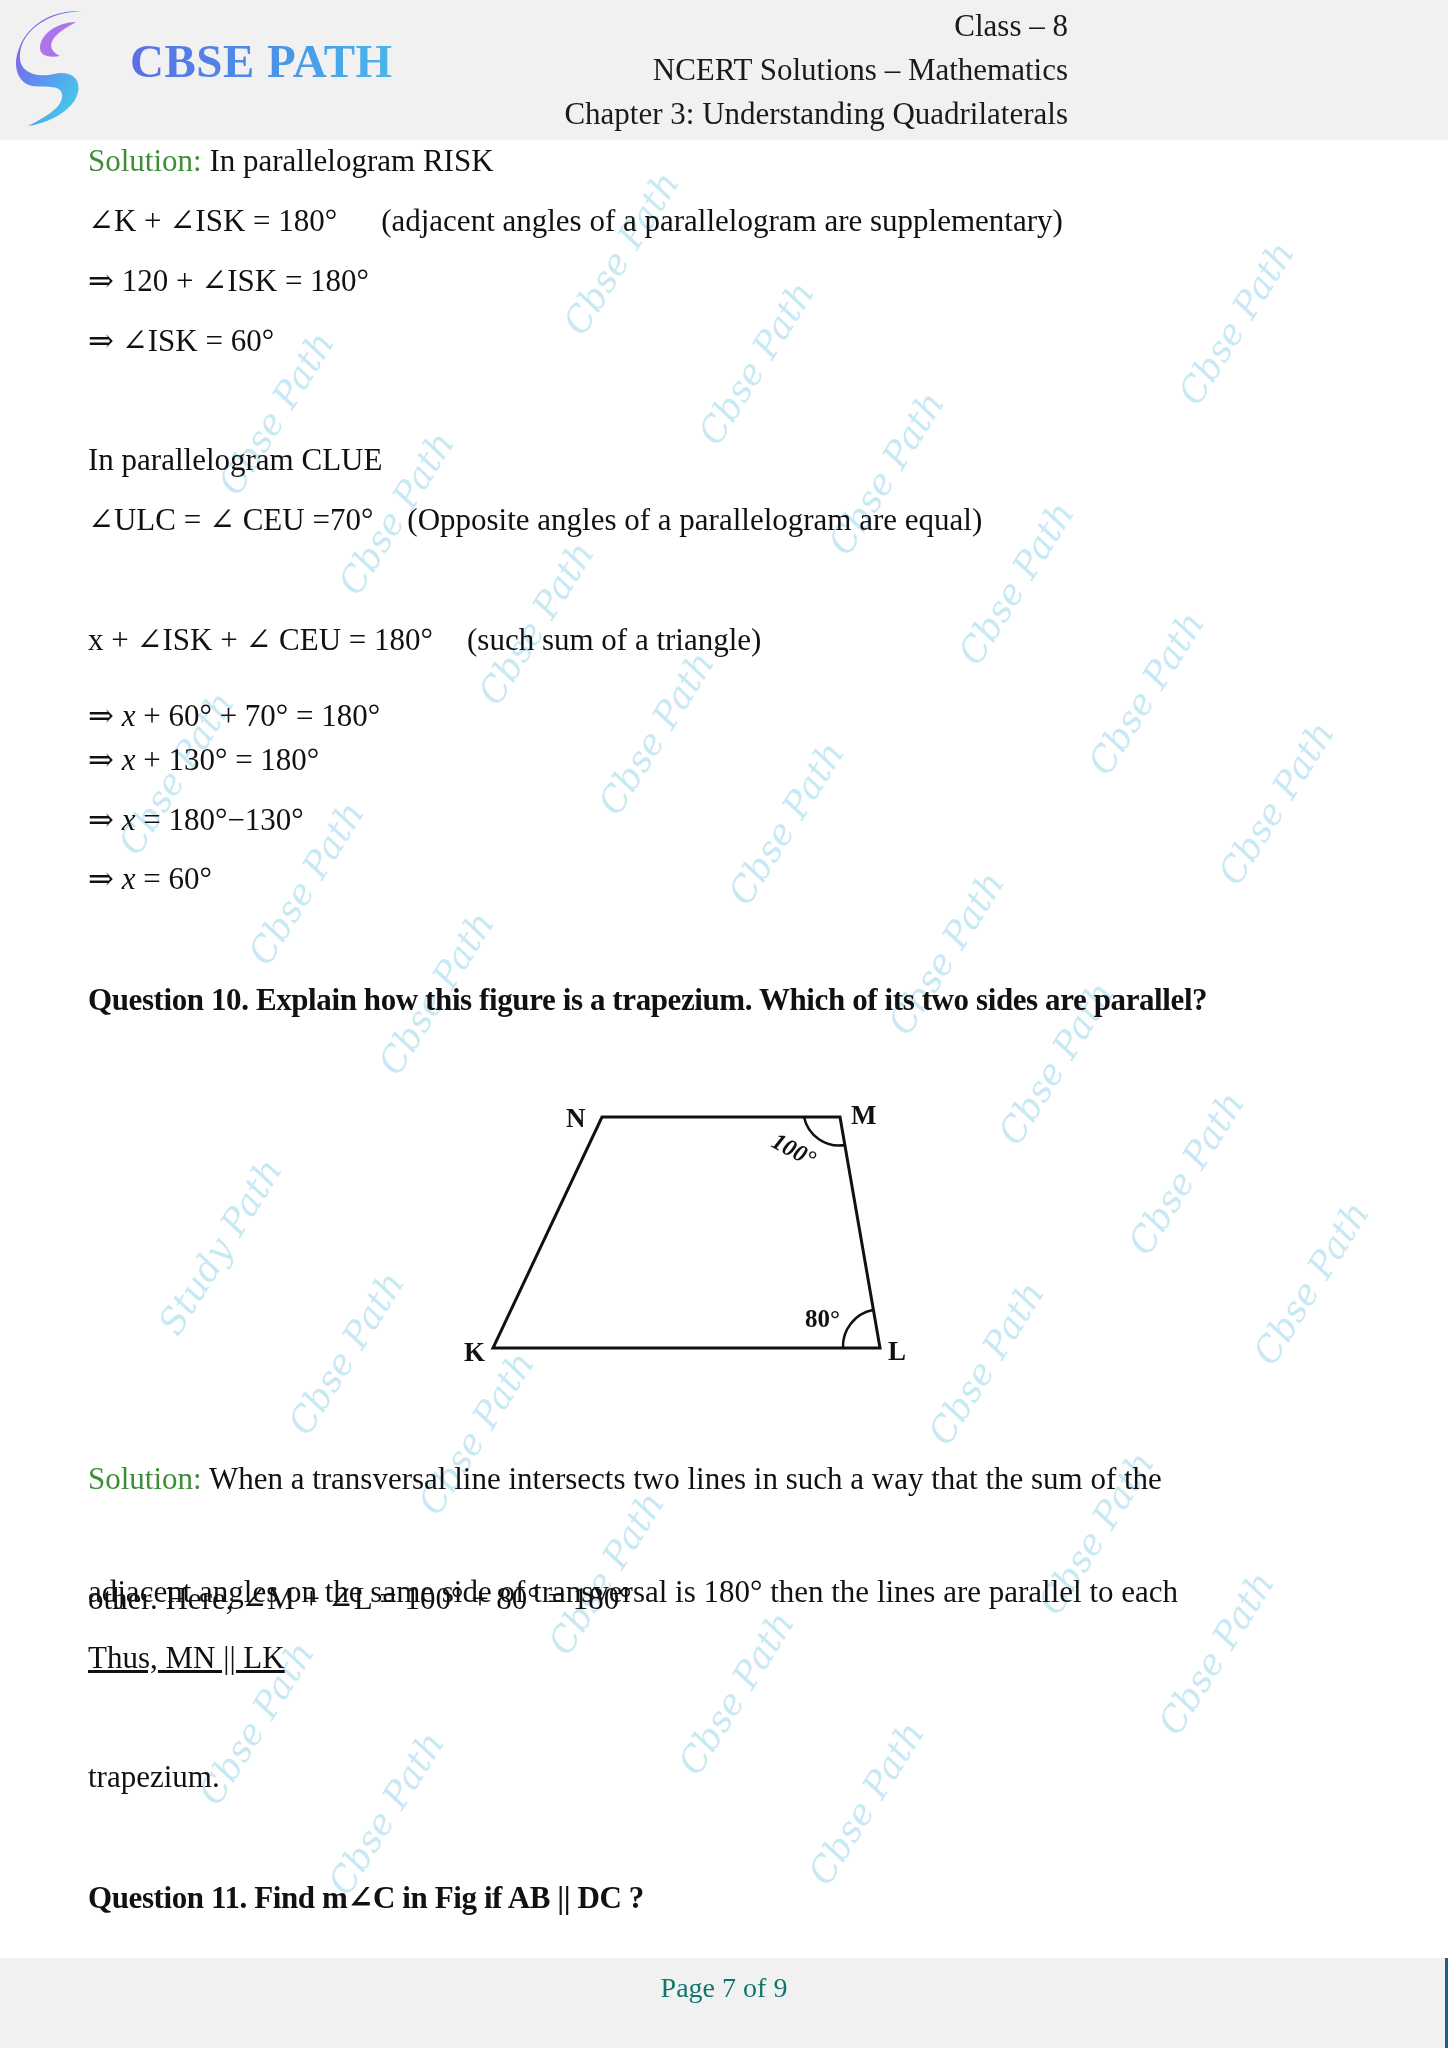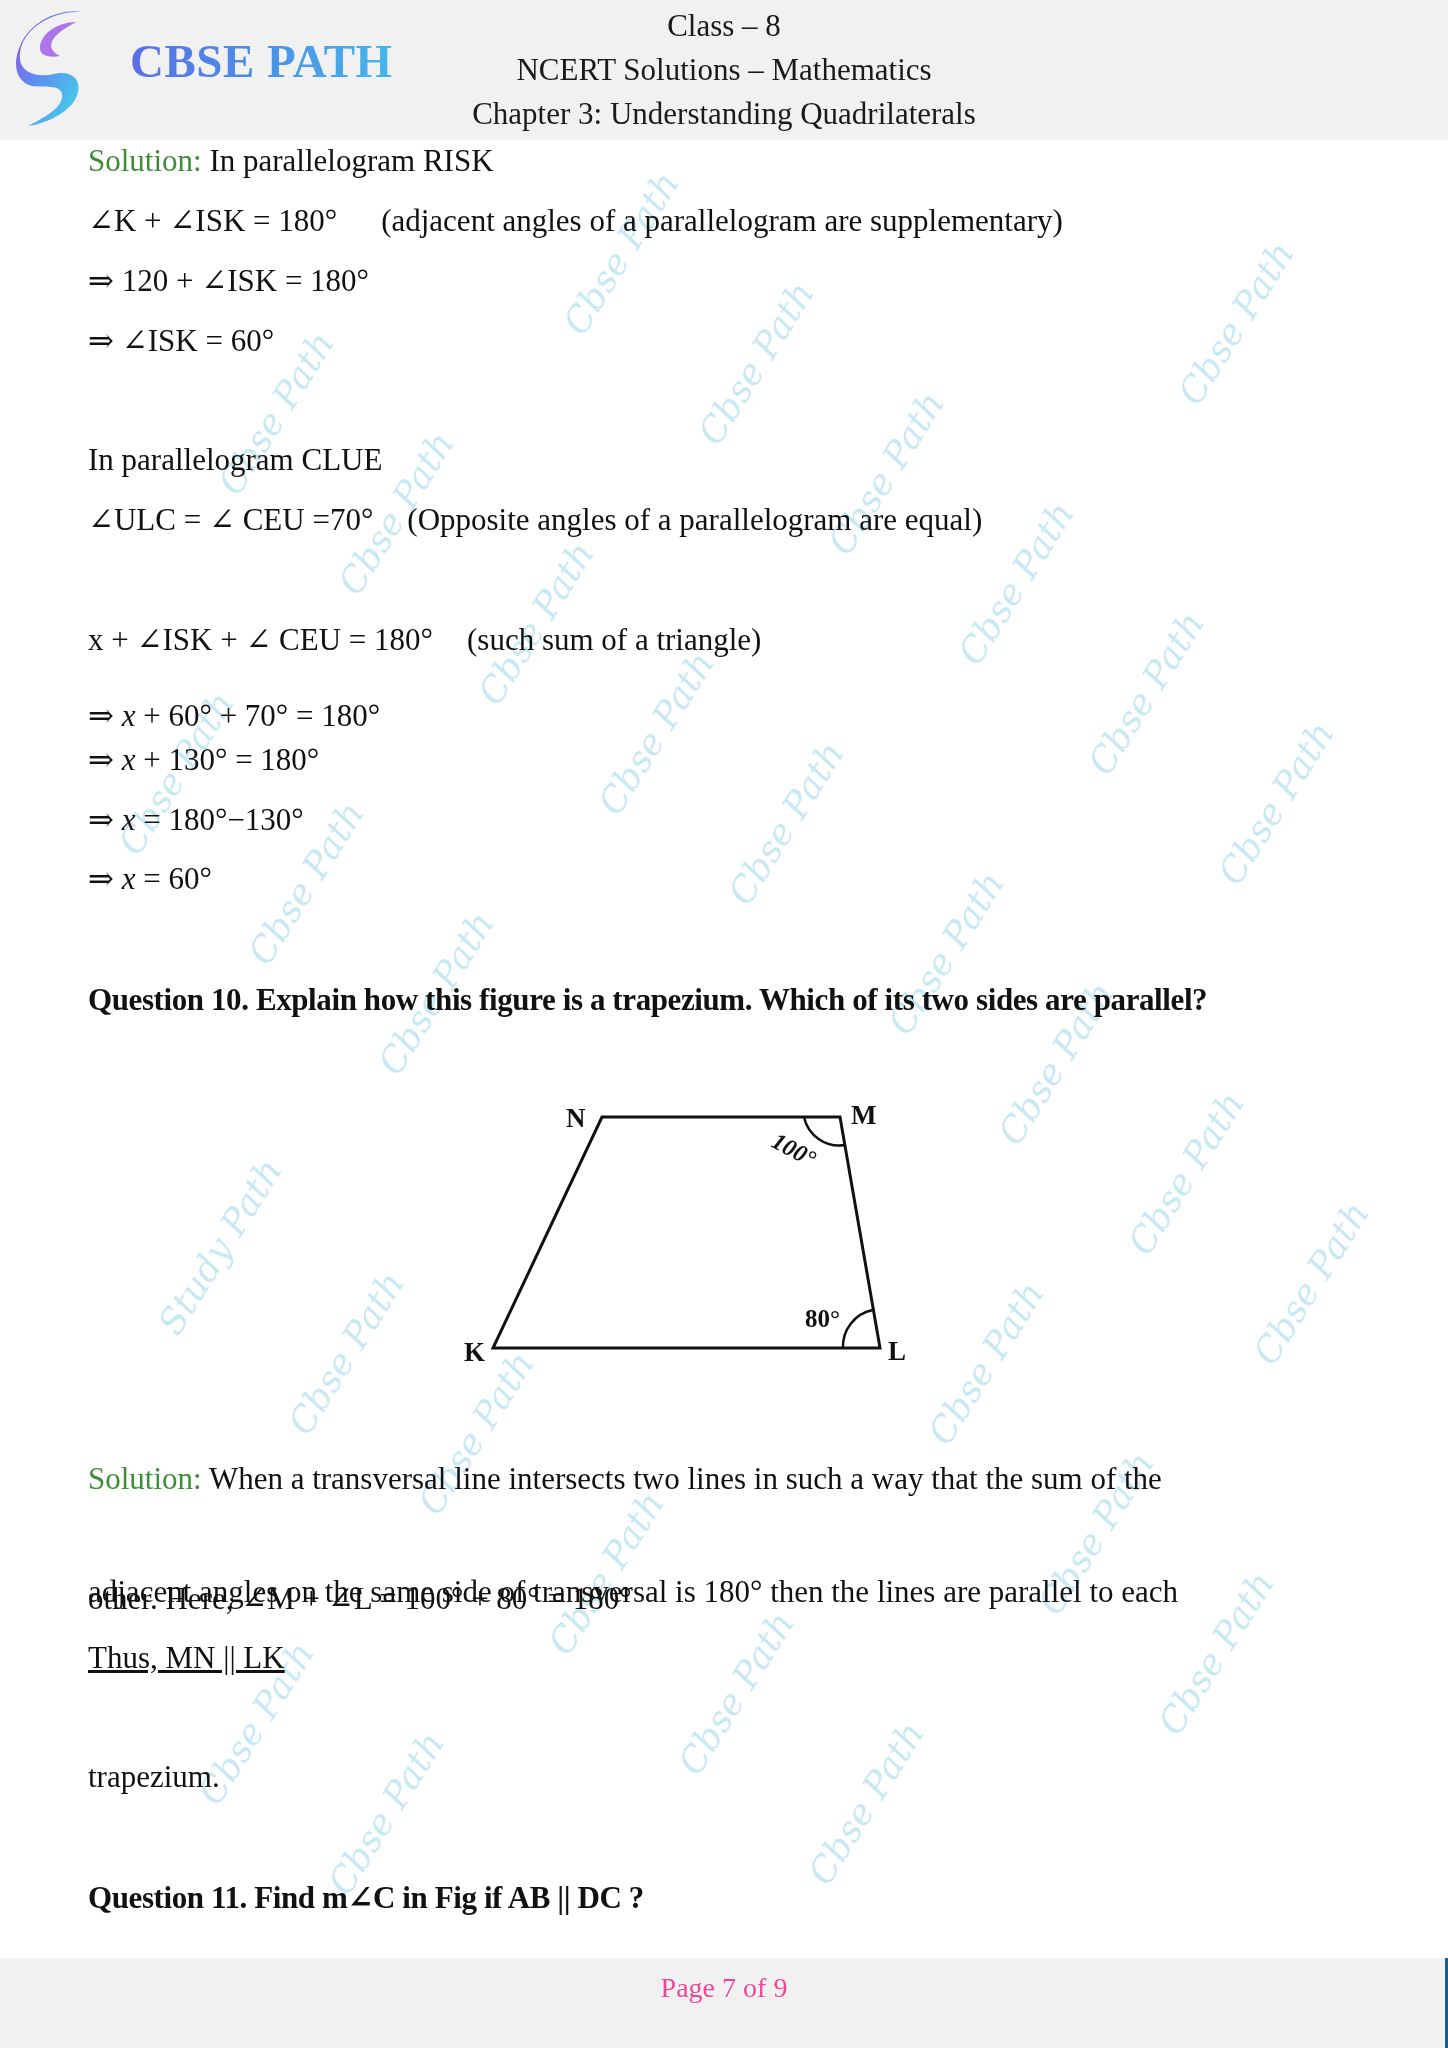--- a/index.html
+++ b/index.html
@@ -17,41 +17,41 @@
     position: absolute; left: 130px; top: 34px;
     font-family: "Liberation Serif", "DejaVu Serif", serif;
     font-weight: bold; font-size: 47px; letter-spacing: 0.5px;
     background: linear-gradient(90deg, #5b6ee8 0%, #4a90e6 50%, #48b6ea 100%);
     -webkit-background-clip: text; background-clip: text; color: transparent;
   }
   .header-lines {
     position: absolute; left: 380px; width: 688px; top: 4px;
     text-align: center; font-size: 31px; line-height: 44px; color: #1a1a1a;
   }
-  .header-lines div { height: 44px; }
+  .header-lines div { height: 44px; text-align: right; }
 
   .content { position: absolute; left: 0; top: 0; width: 1448px; height: 1958px; }
   .line {
     position: absolute; left: 88px; font-size: 31px; white-space: nowrap; color: #111;
   }
   .sol-label { color: #3e8e37; }
   .q { font-weight: bold; font-size: 31px; letter-spacing: -0.4px; }
   .gap { display: inline-block; width: 44px; }
   .gap2 { display: inline-block; width: 34px; }
   i.var { font-style: italic; }
 
   .figure { position: absolute; left: 440px; top: 1080px; width: 500px; height: 300px; }
 
   .footer {
     position: absolute; left: 0; top: 1958px; width: 1448px; height: 90px;
     background: #f1f1f1;
   }
   .footer-text {
     position: absolute; left: 0; width: 1448px; top: 1972px; text-align: center;
-    font-size: 28px; color: #ec4899;
+    font-size: 28px; color: #0f766e;
   }
   .edge { position: absolute; right: 0; top: 1958px; width: 3px; height: 90px; background: #1b5f8f; }
 
   .wm {
     position: absolute; font-family: "DejaVu Serif", serif; font-style: italic;
     font-size: 36px; color: #bfe6f2; transform: rotate(-58deg);
     transform-origin: left top; white-space: nowrap; pointer-events: none; opacity: 0.85;
   }
 </style>
 </head>

